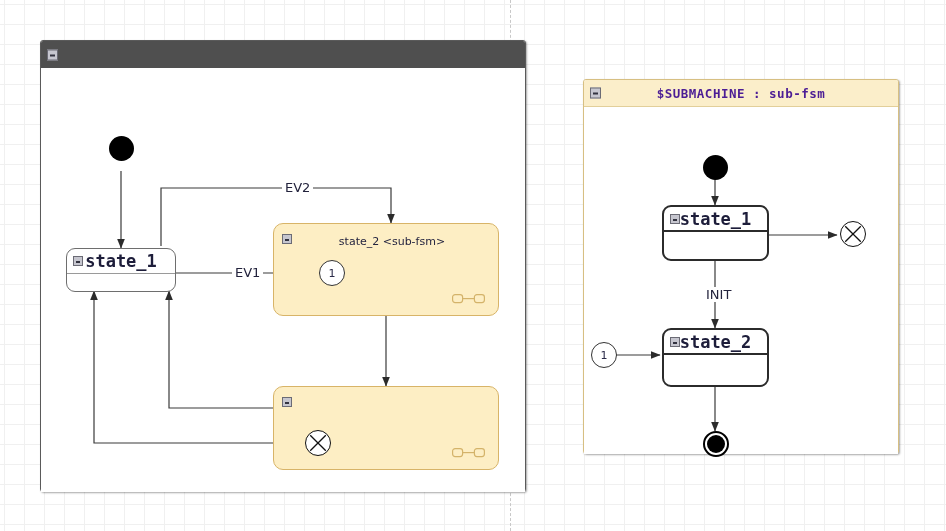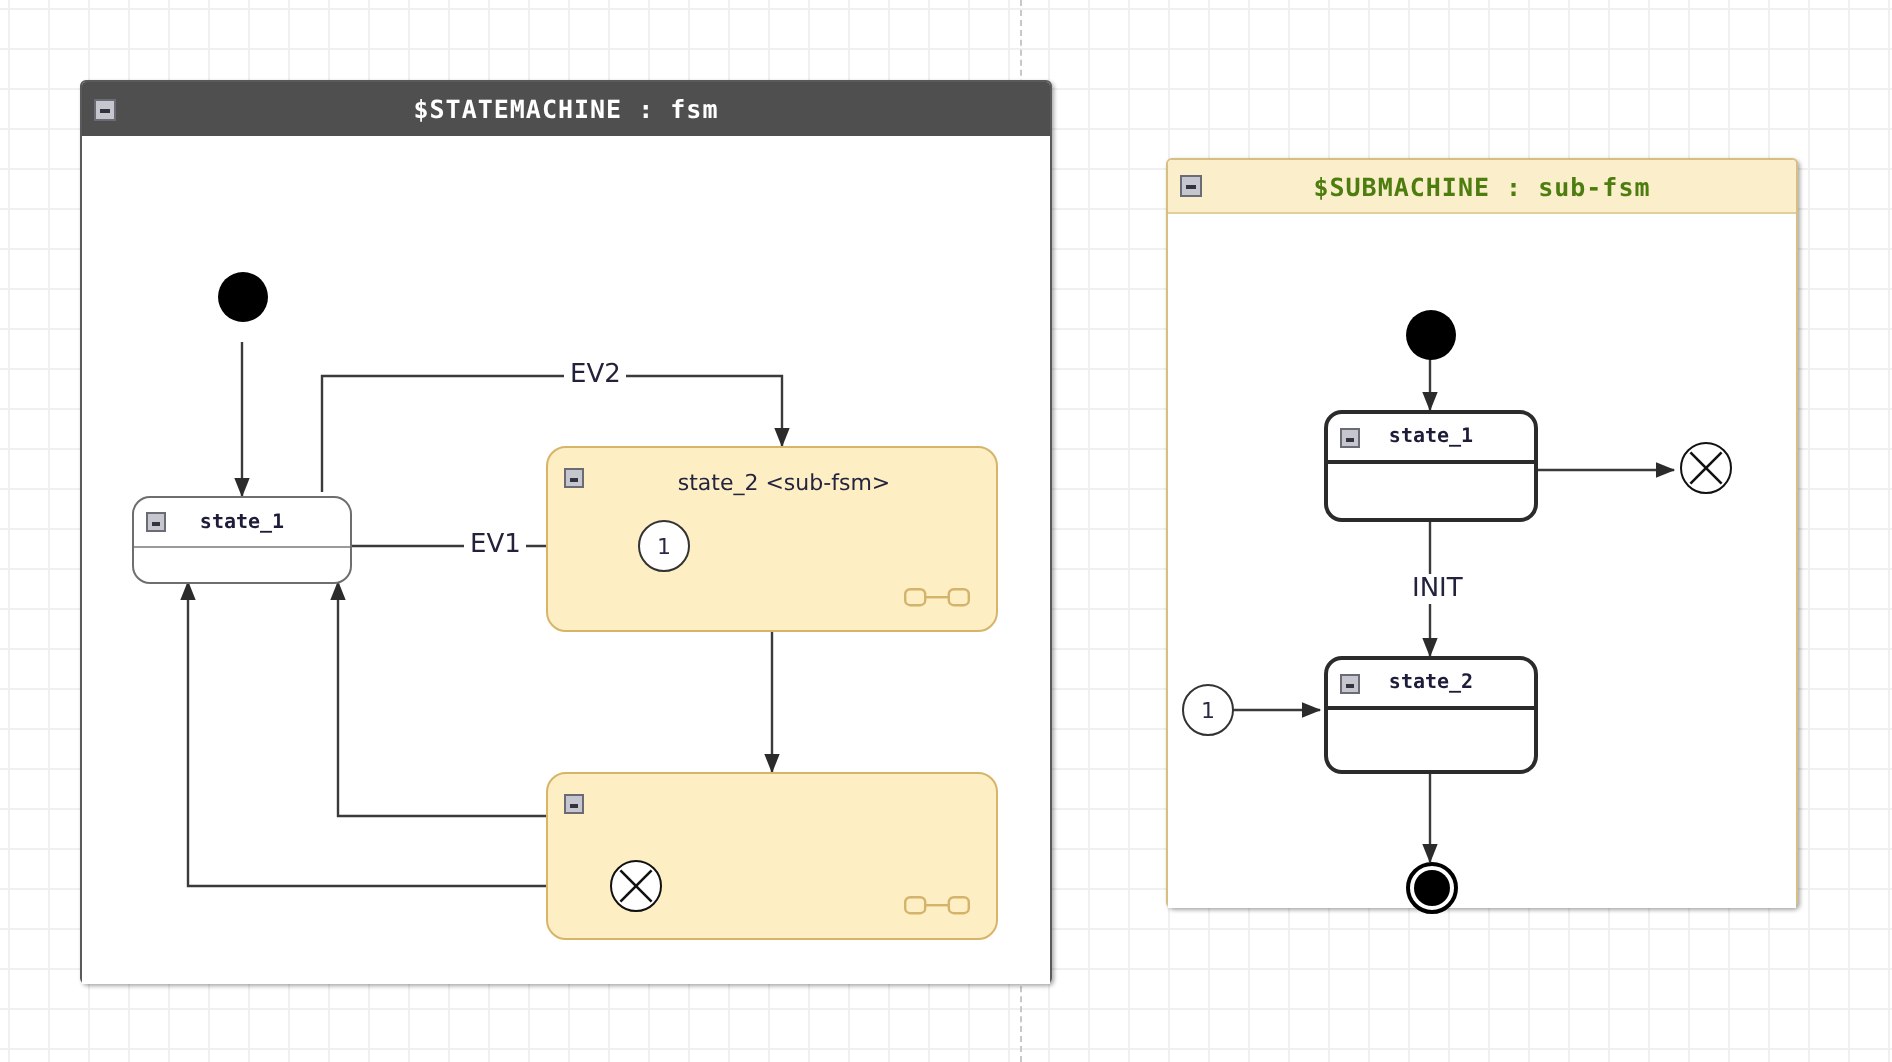--- a/index.html
+++ b/index.html
@@ -63,21 +63,21 @@
     font-family: "DejaVu Sans Mono", monospace;
     box-sizing: border-box;
   }
   .panel-main > .panel-header {
     background: #4f4f4f;
     color: #ffffff;
     border-radius: 2px 2px 0 0;
   }
   .panel-sub > .panel-header {
     background: #fbeeca;
-    color: #4d7c0f;
+    color: #4c1d95;
     border-bottom: 1px solid #e2cf9a;
     border-radius: 2px 2px 0 0;
   }
   .panel-body {
     position: relative;
     width: 100%;
     background: #ffffff;
   }
 
   
@@ -121,21 +121,21 @@
     border: 2px solid #2b2b2b;
   }
   .state-title {
     position: relative;
     height: 25px;
     display: flex;
     align-items: center;
     justify-content: center;
     font-family: "DejaVu Sans Mono", monospace;
     font-weight: bold;
-    font-size: 10px;
+    font-size: 17px;
     color: #1d1d3a;
     box-sizing: border-box;
   }
   .state.thin .state-title { border-bottom: 1px solid #9a9a9a; }
   .state.thick .state-title { border-bottom: 2px solid #2b2b2b; }
   .state-body { flex: 1; }
 
   
   .composite {
     position: absolute;
@@ -224,21 +224,20 @@
 </head>
 <body>
 
 <div id="canvas">
 
   <div class="page-break" style="left:510px;"></div>
 
   <div class="panel panel-main" style="left:40px; top:40px; width:486px; height:452px;">
     <div class="panel-header">
       <span class="collapse-icon"></span>
-      <span>$STATEMACHINE : fsm</span>
     </div>
     <div class="panel-body" style="height:424px;">
 
       <svg class="edge-svg" width="486" height="424" viewBox="0 0 486 424">
         <defs>
           <marker id="arrowMain" markerWidth="9" markerHeight="9" refX="7.5" refY="3.2" orient="auto" markerUnits="strokeWidth">
             <path d="M0,0 L8,3.2 L0,6.4 z" fill="#2b2b2b"></path>
           </marker>
         </defs>
 

